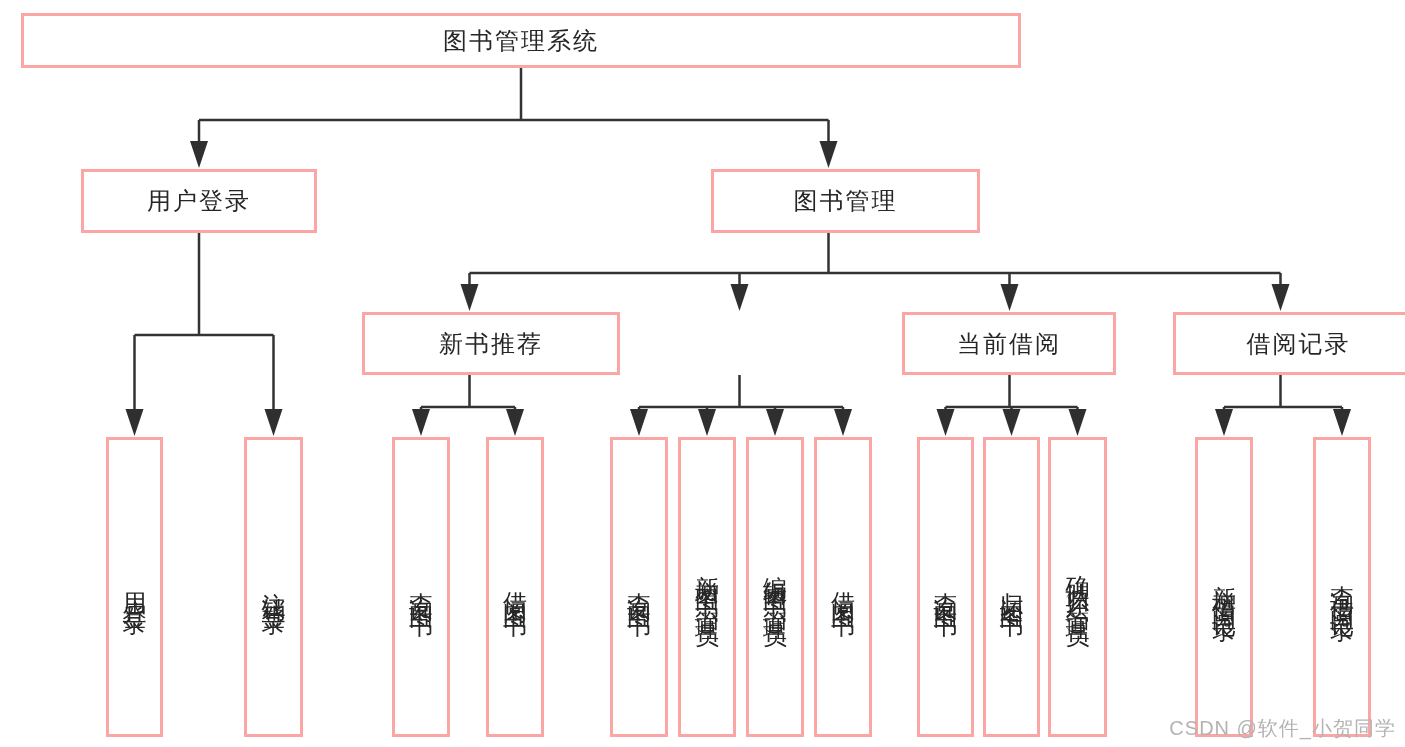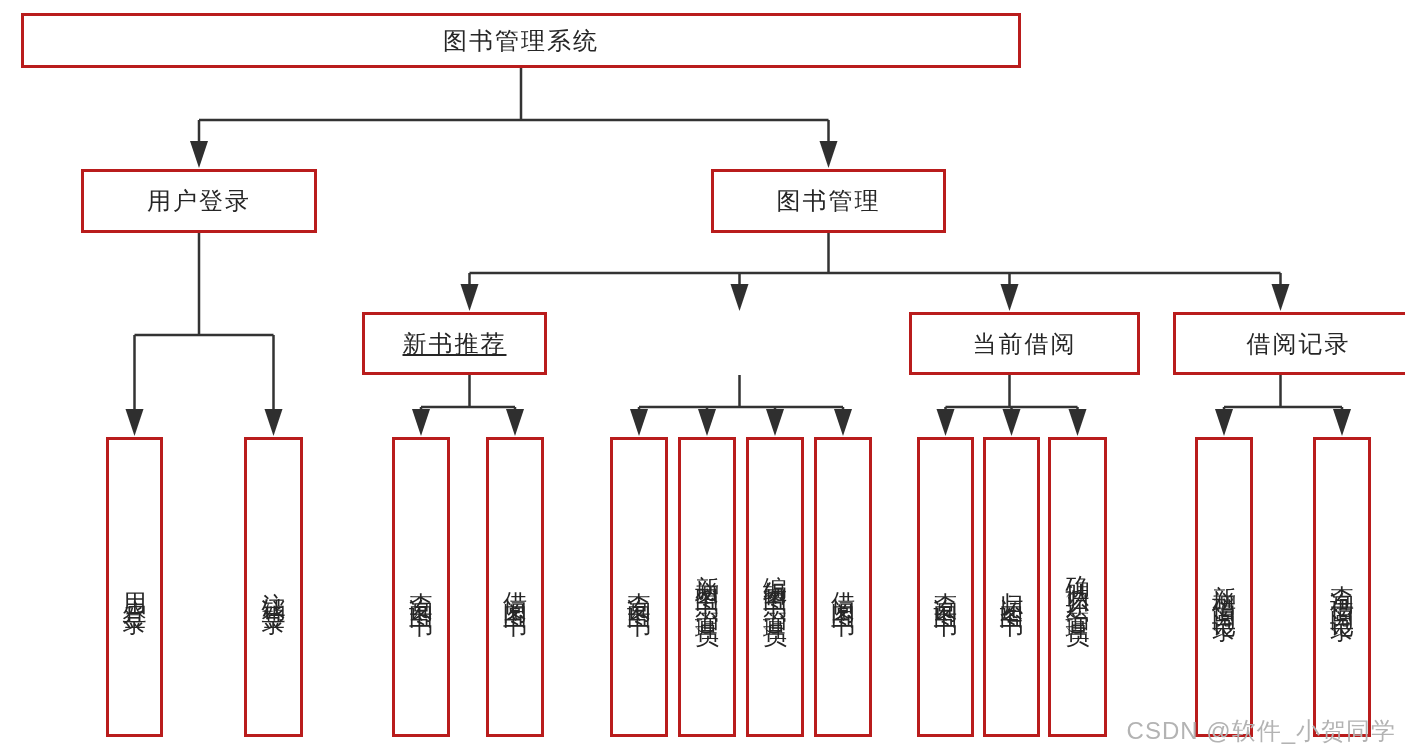--- a/index.html
+++ b/index.html
@@ -8,42 +8,42 @@
     width:1405px;height:747px;
     background:#ffffff;
     font-family:"Liberation Sans",sans-serif;
     overflow:hidden;
   }
   #connectors{position:absolute;left:0;top:0;z-index:1;}
   .node{
     position:absolute;
     box-sizing:border-box;
     background:#ffffff;
-    border:3px solid #b91c1c;
+    border:3px solid #fca5a5;
     display:flex;align-items:center;justify-content:center;
     color:#262626;
     z-index:2;
   }
   .node.h{font-size:24px;letter-spacing:2px;}
   .node.v{
     writing-mode:vertical-rl;
     text-orientation:mixed;
     font-size:24px;
     letter-spacing:7px;
     line-height:1;
   }
   .root{left:21px;top:13px;width:1000px;height:55px;}
   .lvl2{top:169px;height:64px;}
   .lvl3{top:312px;height:63px;}
   .leaf{top:437px;height:300px;}
   #watermark{
     position:absolute;
     right:9px;top:715px;
     z-index:3;
-    font-size:24px;
+    font-size:20px;
     color:#b3b3b3;
     letter-spacing:1px;
     white-space:nowrap;
   }
 </style>
 </head>
 <body>
 
 <div id="canvas">
 
@@ -74,24 +74,24 @@
         <polygon points="1002.5,409 1020.5,409 1011.5,436"></polygon>
         <polygon points="1068.5,409 1086.5,409 1077.5,436"></polygon>
         <polygon points="1215,409 1233,409 1224,436"></polygon>
         <polygon points="1333,409 1351,409 1342,436"></polygon>
       </g>
   </svg>
 
   <div class="node h root">图书管理系统</div>
 
   <div class="node h lvl2" style="left:81px;width:236px;">用户登录</div>
-  <div class="node h lvl2" style="left:711px;width:235px;">图书管理</div>
+  <div class="node h lvl2" style="left:711px;width:269px;">图书管理</div>
 
-  <div class="node h lvl3" style="left:362px;width:185px;text-decoration:underline;">新书推荐</div>
-  <div class="node h lvl3" style="left:902px;width:231px;margin-left:7px;">当前借阅</div>
+  <div class="node h lvl3" style="left:362px;width:258px;">新书推荐</div>
+  <div class="node h lvl3" style="left:902px;width:214px;">当前借阅</div>
   <div class="node h lvl3" style="left:1173px;width:251px;">借阅记录</div>
 
   <div class="node v leaf" style="left:106px;width:57px;">用户登录</div>
   <div class="node v leaf" style="left:244px;width:59px;">注销登录</div>
 
   <div class="node v leaf" style="left:392px;width:58px;">查询图书</div>
   <div class="node v leaf" style="left:486px;width:58px;">借阅图书</div>
 
   <div class="node v leaf" style="left:610px;width:58px;">查询图书</div>
   <div class="node v leaf" style="left:678px;width:58px;">新增图书（管理员）</div>

